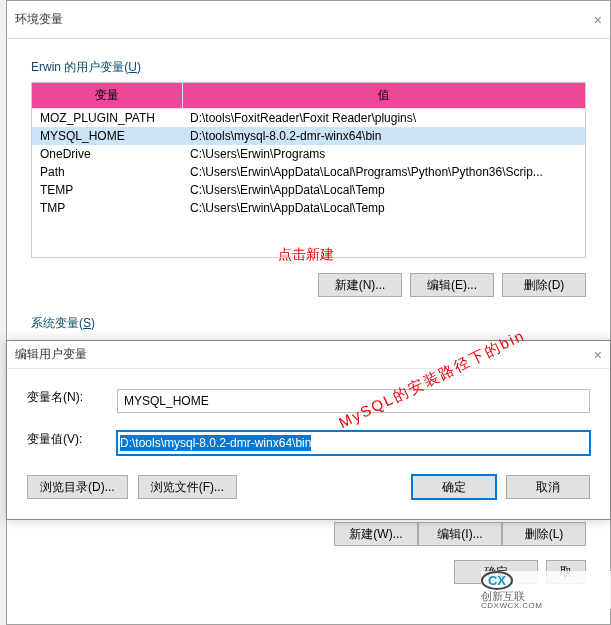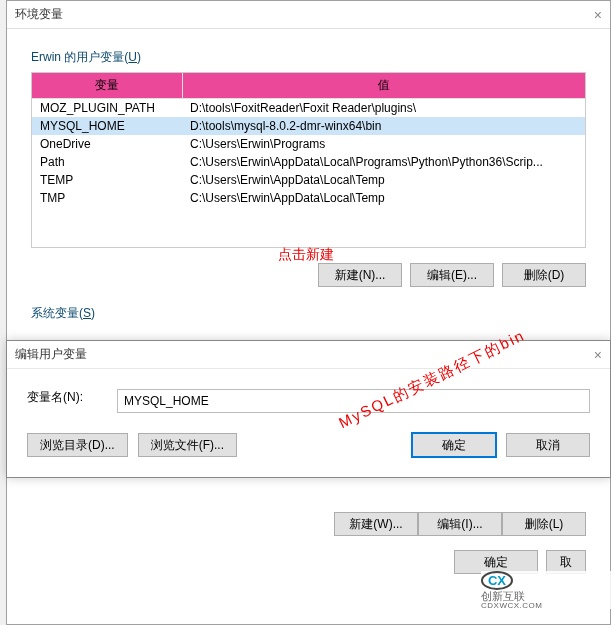--- a/index.html
+++ b/index.html
@@ -1,19 +1,19 @@
 <!DOCTYPE html>
 <html><head>
   <meta charset="utf-8">
   <style>
     * { box-sizing: border-box; margin: 0; padding: 0; }
     body { font-family: "Microsoft YaHei", "Segoe UI", sans-serif; font-size: 12px; background: #f0f0f0; width: 611px; height: 625px; position: relative; overflow: hidden; }
     
     .outer-dialog { position: absolute; top: 0; left: 6px; width: 605px; height: 625px; background: #fff; border: 1px solid #a0a0a0; }
-    .outer-titlebar { height: 28px; display: flex; align-items: center; padding: 0 8px; border-bottom: 1px solid #e0e0e0; }
+    .outer-titlebar { height: 38px; display: flex; align-items: center; padding: 0 8px; border-bottom: 1px solid #e0e0e0; }
     .title-text { font-size: 12px; color: #333; }
     .close-x { margin-left: auto; color: #888; font-size: 14px; cursor: pointer; }
     
     .outer-content { padding: 20px 24px 10px 24px; }
     .section-label { font-size: 12px; color: #0c4a6e; margin-bottom: 6px; }
     .underline { text-decoration: underline; }
     
     .var-table-wrap { border: 1px solid #ccc; background: #fff; }
     .var-table { width: 100%; border-collapse: collapse; font-size: 12px; }
     .var-table th { text-align: center; padding: 4px 8px; font-weight: normal; background: #ec4899; border-bottom: 1px solid #e0e0e0; }
@@ -130,20 +130,26 @@
 <div class="inner-dialog">
   <div class="inner-titlebar">
     <span class="title-text">编辑用户变量</span>
     <span class="close-x">×</span>
   </div>
   <div class="inner-content">
     <div class="form-row">
       <div class="form-label">变量名(N):</div>
       <input class="form-input" value="MYSQL_HOME" style="">
     </div>
+    <div class="form-row">
+      <div class="form-label">变量值(V):</div>
+      <div class="form-input val-sel" style="border:1px solid #0078d7; outline:1px solid #0078d7; display:flex; align-items:center; padding:0 2px;">
+        <span class="val-highlight">D:\tools\mysql-8.0.2-dmr-winx64\bin</span>
+      </div>
+    </div>
     <div class="inner-btn-row">
       <button class="btn">浏览目录(D)...</button>
       <button class="btn">浏览文件(F)...</button>
       <div class="spacer"></div>
       <button class="btn primary">确定</button>
       <button class="btn">取消</button>
     </div>
   </div>
 </div>
 

